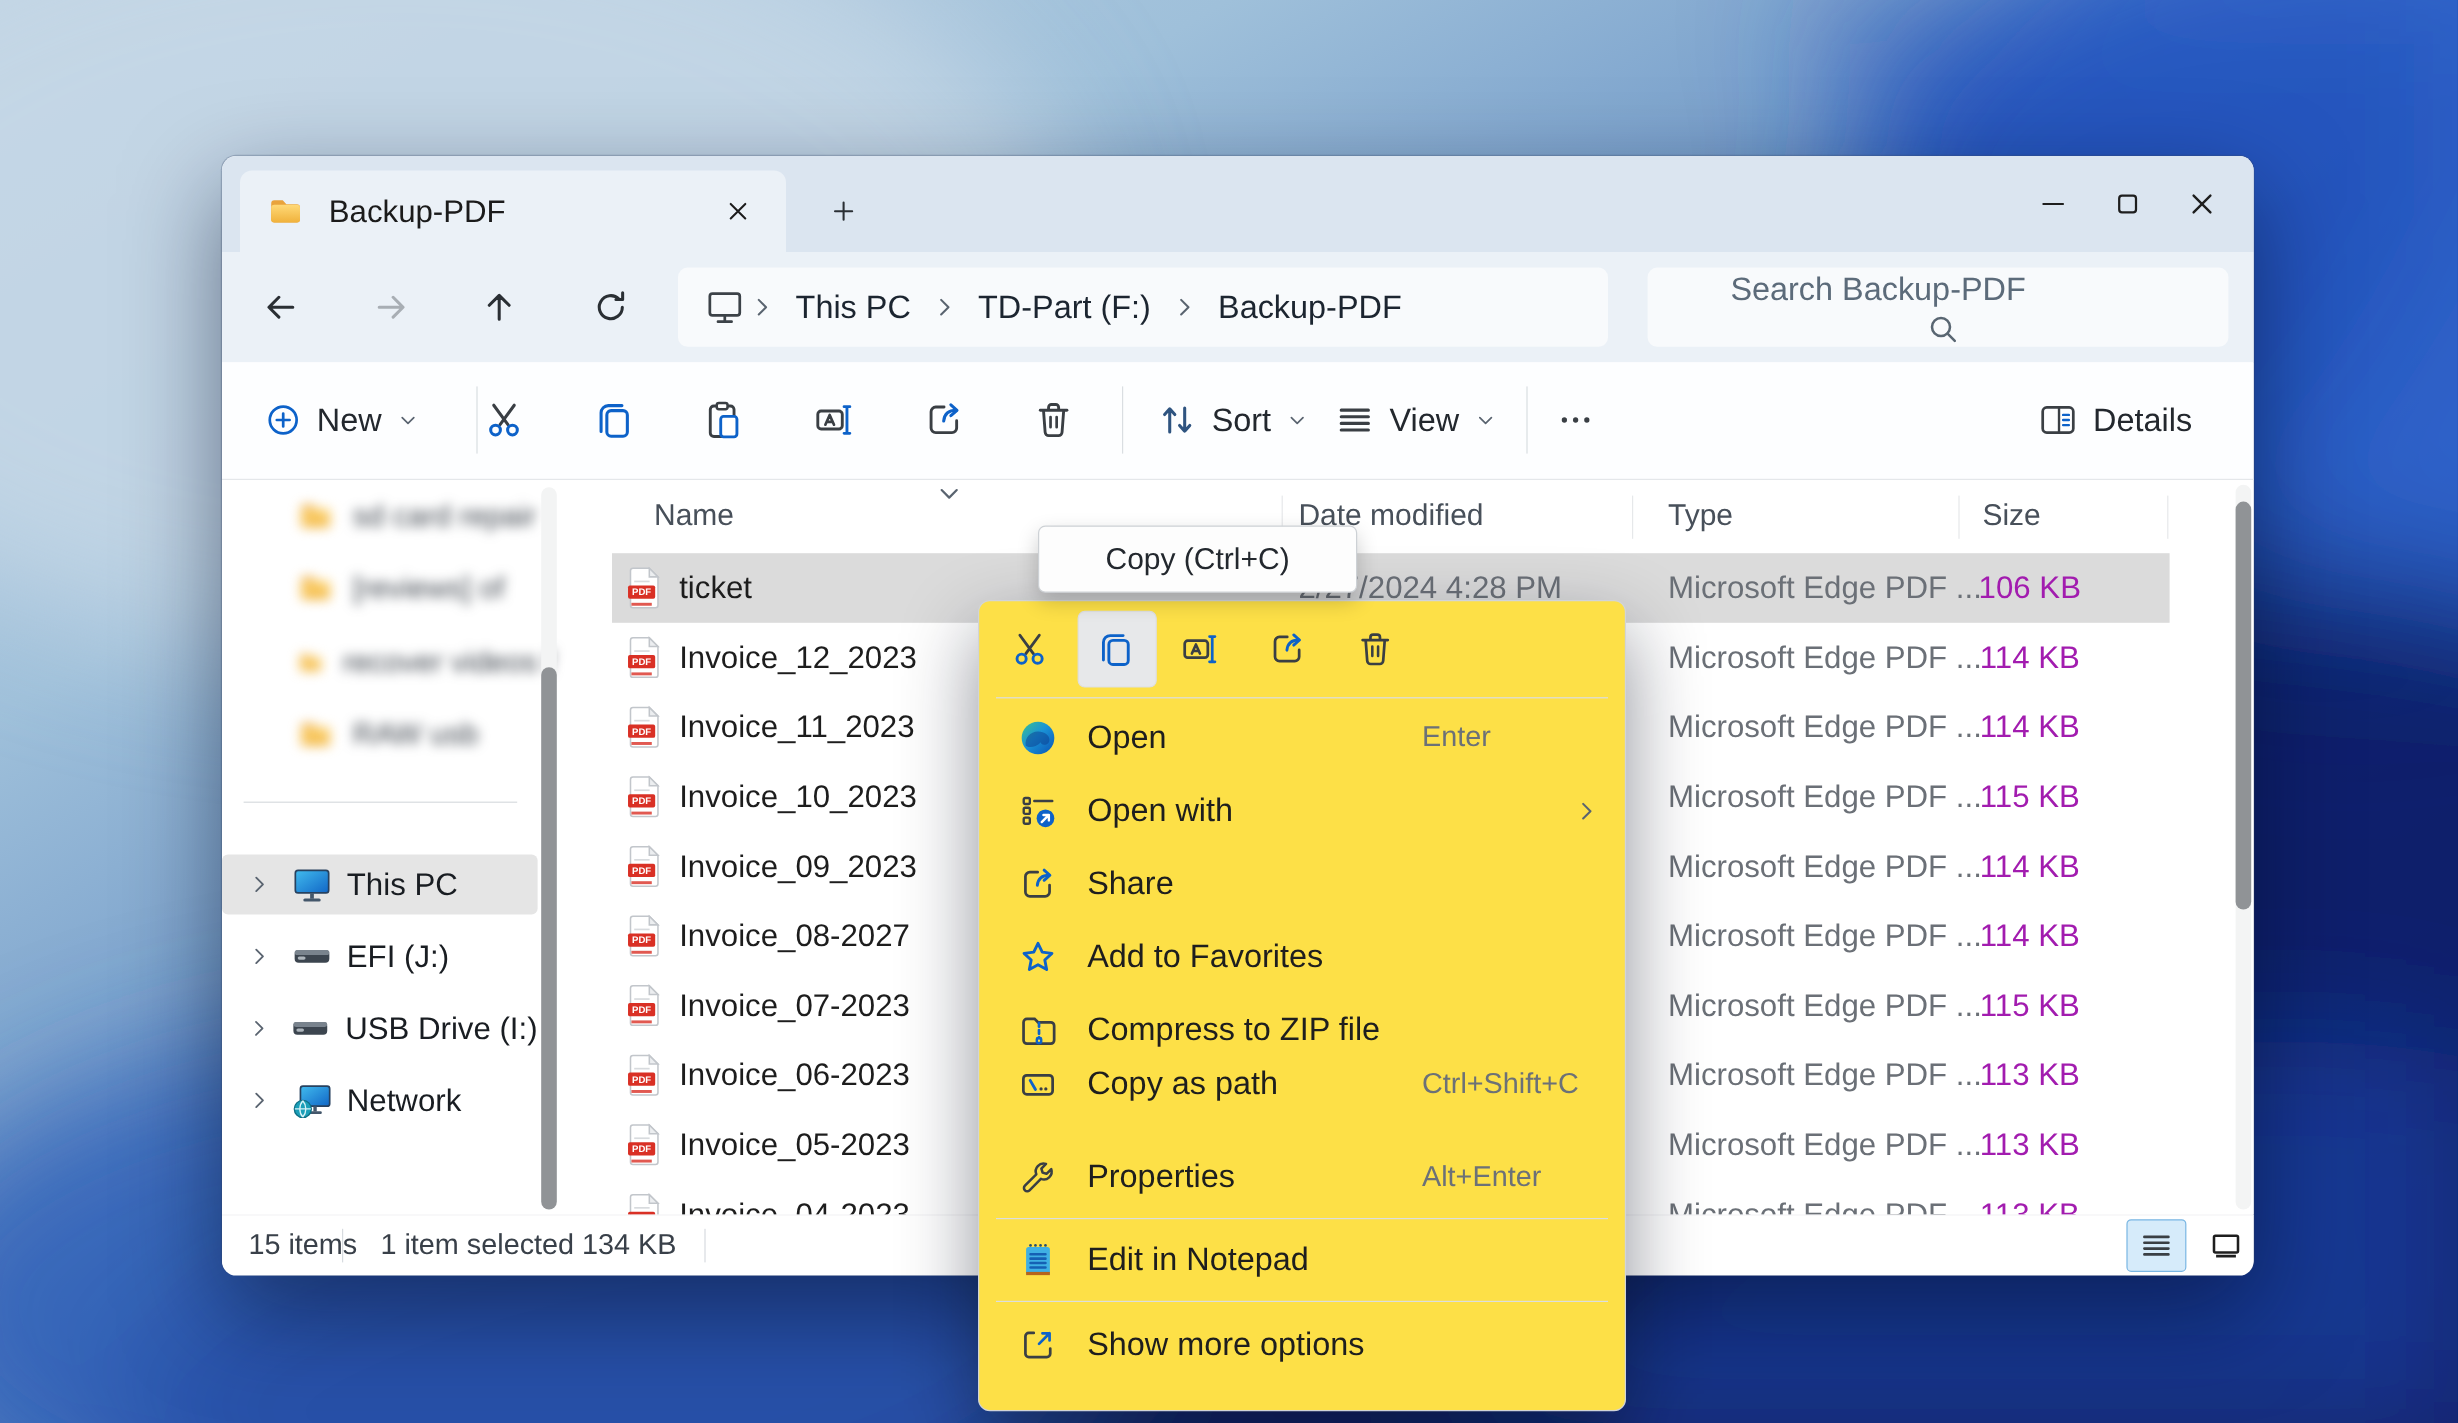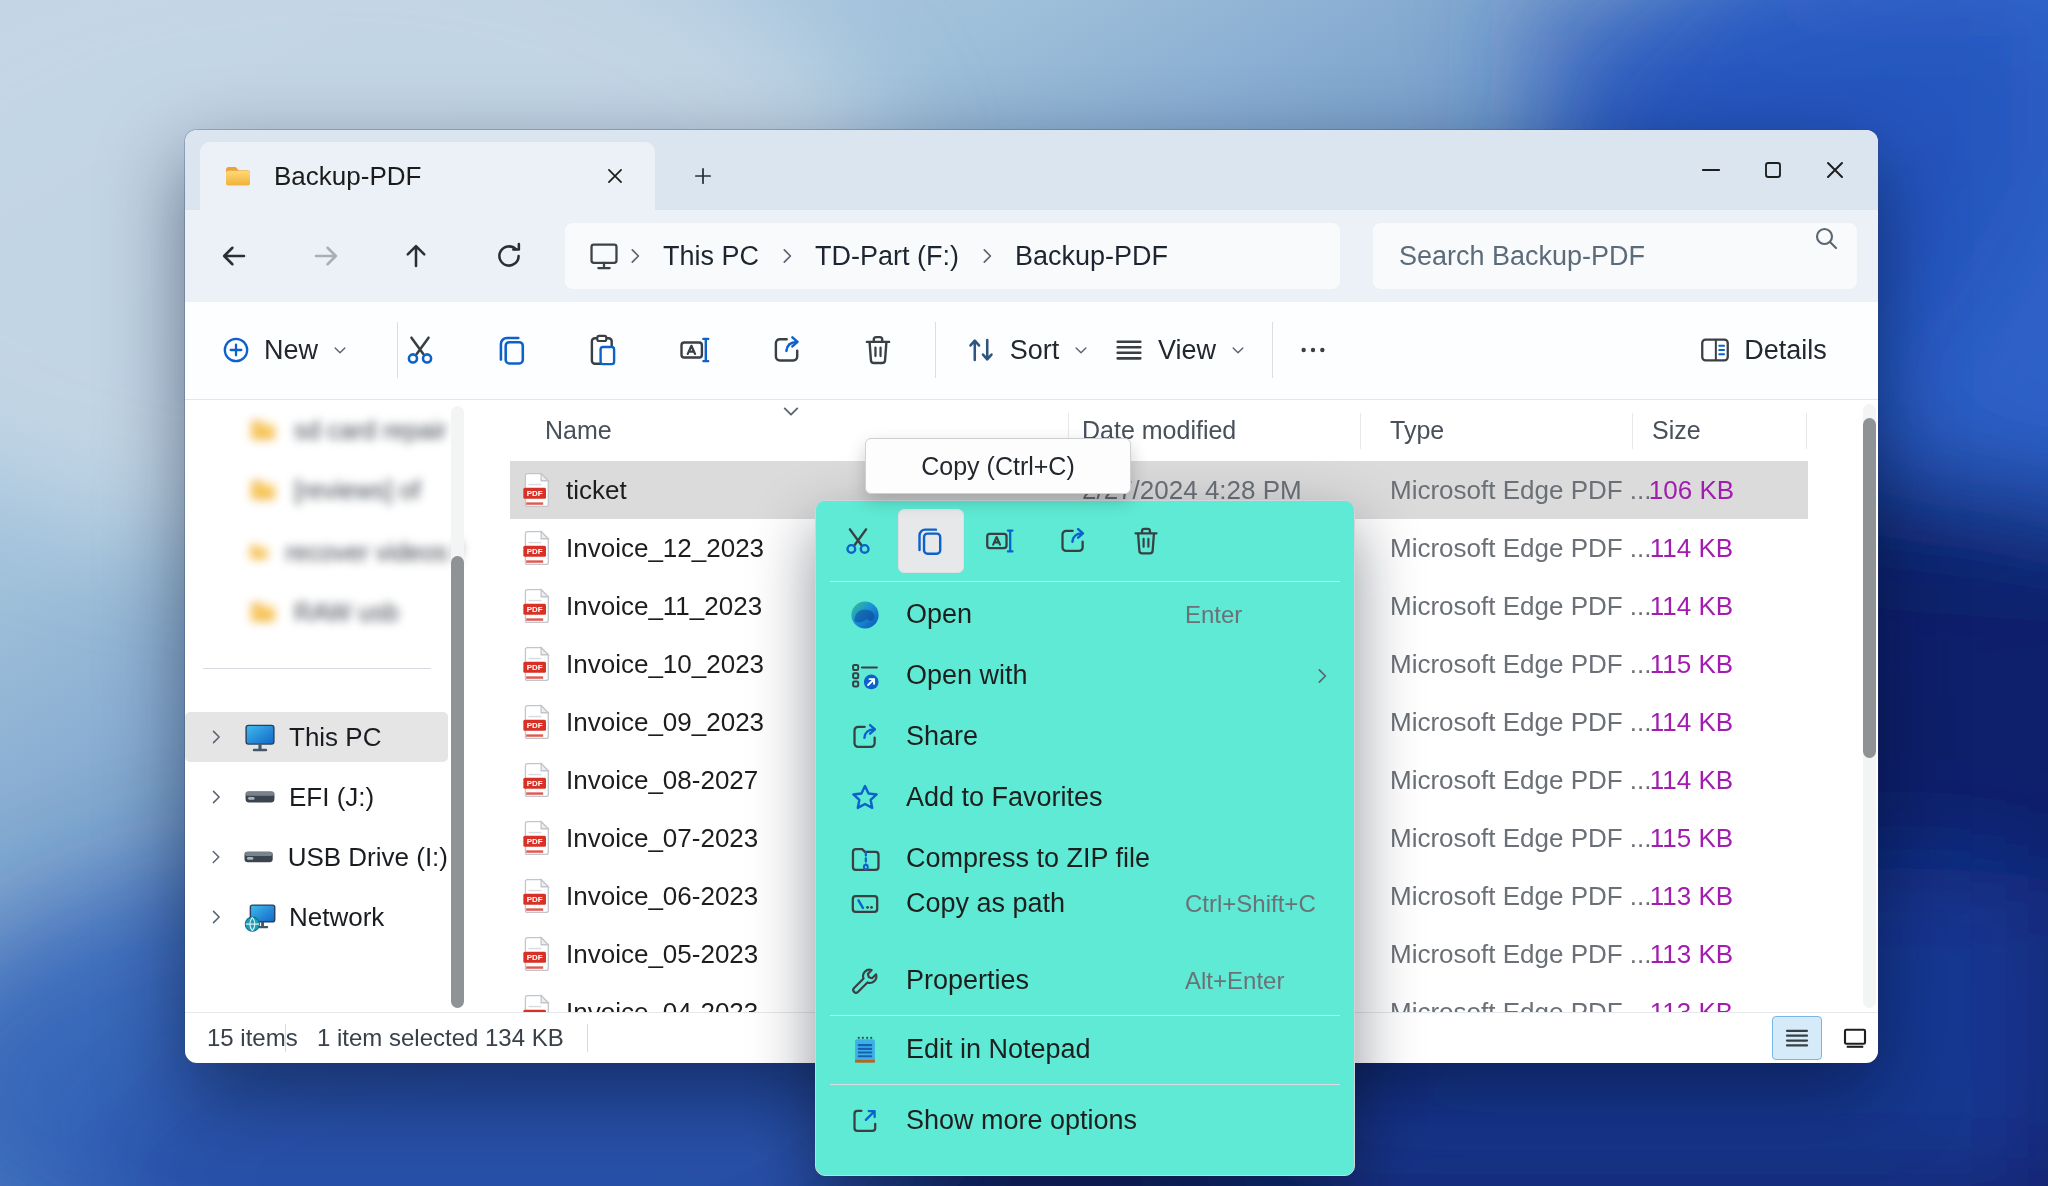--- a/index.html
+++ b/index.html
@@ -19,21 +19,21 @@
   .winctrls{position:absolute;right:12px;top:0;height:80px;display:flex;align-items:center;}
   .wbtn{width:62px;height:58px;display:flex;align-items:center;justify-content:center;}
   
   .addr{position:absolute;left:0;top:80px;right:0;height:92px;background:#ebf1f7;}
   .navbtn{position:absolute;top:21px;width:50px;height:50px;display:flex;align-items:center;justify-content:center;border-radius:6px;}
   .crumbbox{position:absolute;left:380px;top:13px;width:775px;height:66px;background:#f8fafc;border-radius:8px;
     display:flex;align-items:center;padding:0 8px 0 22px;box-sizing:border-box;}
   .crumb{font-size:27px;color:#1c2530;padding:0 14px;white-space:nowrap;}
   .csep{margin:0 2px;}
   .searchbox{position:absolute;left:1188px;top:13px;width:484px;height:66px;background:#f8fafc;border-radius:8px;
-    display:flex;padding:0 16px 0 24px;box-sizing:border-box;}
+    display:flex;align-items:center;padding:0 16px 0 24px;box-sizing:border-box;flex-direction:column;}
   .searchbox input{flex:1;border:0;outline:0;background:transparent;font-family:inherit;font-size:27px;color:#2a323c;min-width:0;}
   .searchbox input::placeholder{color:#5c6b7a;opacity:1;}
   
   .toolbar{position:absolute;left:0;top:172px;right:0;height:97px;background:#fdfeff;border-bottom:1px solid #e4e7ea;}
   .tbtn{position:absolute;top:18px;height:60px;display:flex;align-items:center;justify-content:center;gap:12px;border-radius:6px;}
   .tlabel{font-size:27px;color:#23282e;}
   .tsep{position:absolute;top:20px;width:1px;height:56px;background:#dadee2;}
   
   .content{position:absolute;left:0;top:270px;width:1693px;height:612px;background:#fff;overflow:hidden;}
   .sidebar{position:absolute;left:0;top:0;width:290px;height:612px;}
@@ -62,21 +62,21 @@
   .fsize{left:1088px;width:187px;text-align:center;color:#a21caf;}
   .ct-scroll{position:absolute;left:1678px;top:4px;width:13px;height:604px;background:#f3f4f4;border-radius:7px;}
   .ct-thumb{position:absolute;left:0;top:14px;width:13px;height:340px;background:#909396;border-radius:7px;}
   
   .status{position:absolute;left:0;top:882px;right:0;height:50px;background:#fff;border-top:1px solid #e6e8ea;border-radius:0 0 12px 12px;}
   .stxt{position:absolute;top:50%;transform:translateY(-50%);font-size:24px;color:#394049;white-space:nowrap;}
   .svline{position:absolute;top:11px;width:1px;height:28px;background:#d7dbdf;}
   .vtoggle{position:absolute;top:3px;width:50px;height:44px;display:flex;align-items:center;justify-content:center;border-radius:4px;}
   .vtoggle.active{background:#d6ebfa;border:1px solid #79b6e3;box-sizing:border-box;}
   
-  .ctx{position:absolute;left:815px;top:500px;width:540px;height:676px;background:#5eead4;border:1px solid #d1d4d8;
+  .ctx{position:absolute;left:815px;top:500px;width:540px;height:676px;background:#fde047;border:1px solid #d1d4d8;
     border-radius:10px;box-shadow:0 26px 64px rgba(8,14,30,.45);z-index:50;box-sizing:border-box;}
   .mtb-hl{position:absolute;left:82px;top:8px;width:66px;height:64px;background:#e7e8ea;border:1px solid #dedfe1;border-radius:6px;box-sizing:border-box;}
   .mtb-ic{position:absolute;top:10px;width:56px;height:60px;display:flex;align-items:center;justify-content:center;}
   .msep{position:absolute;left:14px;width:510px;height:1px;background:#dbdee1;}
   .mi{position:absolute;left:6px;width:526px;height:61px;display:flex;align-items:center;border-radius:6px;}
   .mic{margin-left:26px;width:34px;height:34px;flex:none;}
   .mlbl{font-size:27px;color:#1e1e1e;margin-left:24px;white-space:nowrap;}
   .msc{position:absolute;left:363px;font-size:24px;color:#6c7177;}
   .msub{position:absolute;left:488px;}
   

